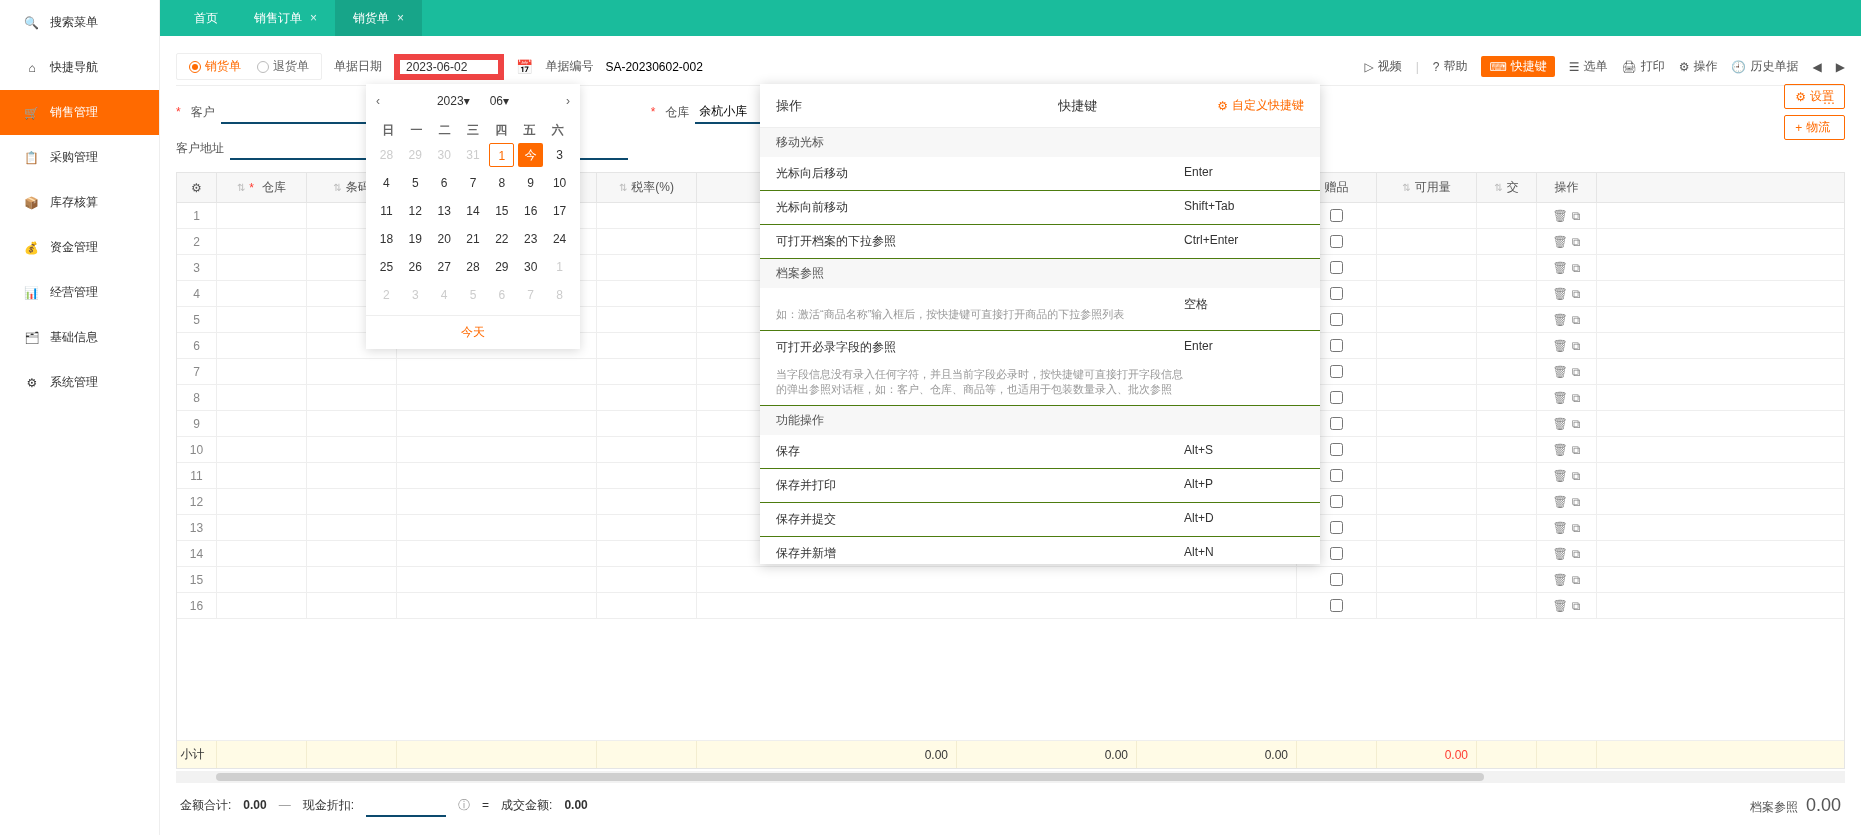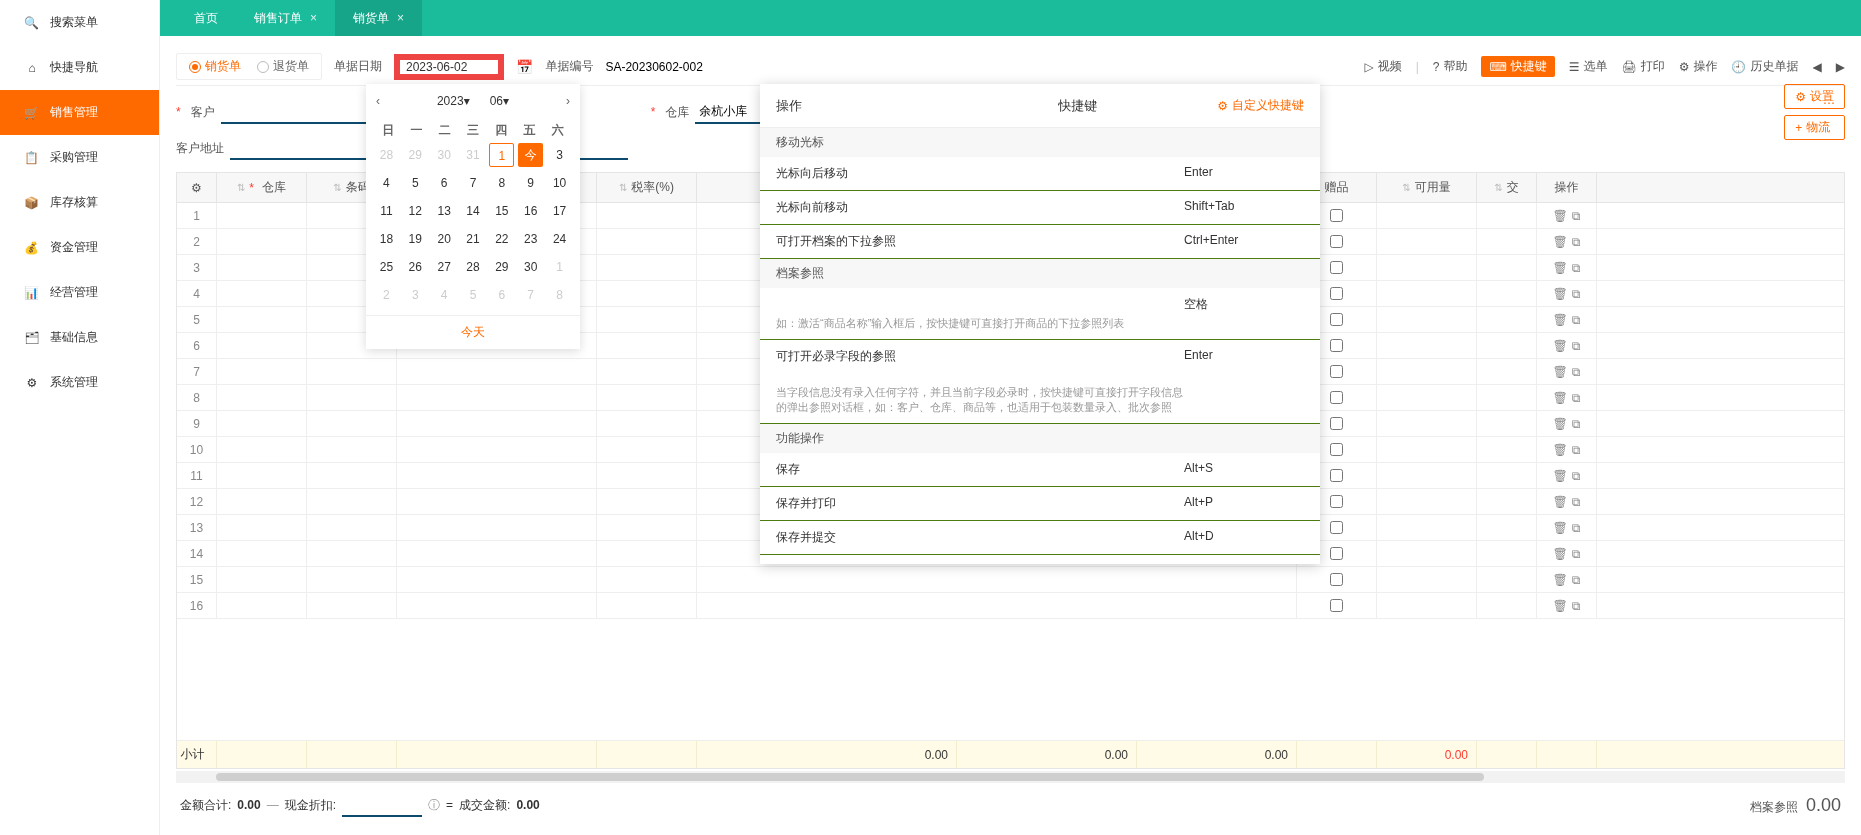--- a/index.html
+++ b/index.html
@@ -53,21 +53,21 @@
 .gcGap{width:600px}
 .gcGift{width:80px}
 .gcAvail{width:100px}
 .gcDel{width:60px}
 .gcOp{width:60px;position:sticky;right:0;background:#f7f7f7}
 .gridRow .gcOp{background:#fff}
 .sort{color:#bbb;font-size:10px}
 .actIc{color:#888;cursor:pointer;margin:0 2px}
 .hscroll{height:12px;background:#f2f2f2;margin-top:2px;position:relative}
 .hscroll .thumb{position:absolute;left:40px;width:76%;height:8px;top:2px;background:#cfcfcf;border-radius:4px}
-.footer{display:flex;align-items:center;gap:6px;height:44px;padding:0 4px;color:#333}
+.footer{display:flex;align-items:center;gap:12px;height:44px;padding:0 4px;color:#333}
 .footer .amt{font-weight:bold}
 .footer .sale{margin-left:auto;font-size:14px;color:#555;display:flex;align-items:baseline;gap:8px}
 .footer .sale .v{font-size:18px}
 
 
 .calendar{position:absolute;top:48px;left:206px;width:214px;background:#fff;box-shadow:0 2px 10px rgba(0,0,0,.15);z-index:5}
 .calHdr{display:flex;align-items:center;justify-content:space-between;height:34px;padding:0 10px}
 .calHdr .nav{cursor:pointer;color:#666}
 .calTitle{display:flex;gap:20px;color:#333}
 .calGrid{padding:4px 8px 8px}
@@ -81,21 +81,21 @@
 
 
 .shortcuts{position:absolute;top:48px;left:600px;width:560px;max-height:480px;background:#fff;box-shadow:0 2px 12px rgba(0,0,0,.2);z-index:6;overflow:auto}
 .scHdr{display:flex;align-items:center;height:44px;padding:0 16px;border-bottom:1px solid #eee}
 .scHdr .t1{font-size:13px;color:#333}
 .scHdr .t2{margin-left:auto;margin-right:120px;font-size:13px;color:#333}
 .scHdr .cust{color:#ff6a00;display:flex;align-items:center;gap:4px;cursor:pointer}
 .scSec{background:#f7f7f7;padding:6px 16px;color:#555}
 .scRow{display:flex;padding:8px 16px;border-bottom:1px solid #4d7c0f}
 .scRow .d{flex:1;color:#333}
-.scRow .d .sub{color:#999;font-size:11px;margin-top:20px}
+.scRow .d .sub{color:#999;font-size:11px;margin-top:11px}
 .scRow .k{width:120px;color:#333}
 </style>
 </head>
 <body>
 
 <div class="app">
   <div class="sidebar">
     <div class="side-item">
         <span class="ic">🔍</span>
         <span>搜索菜单</span>

